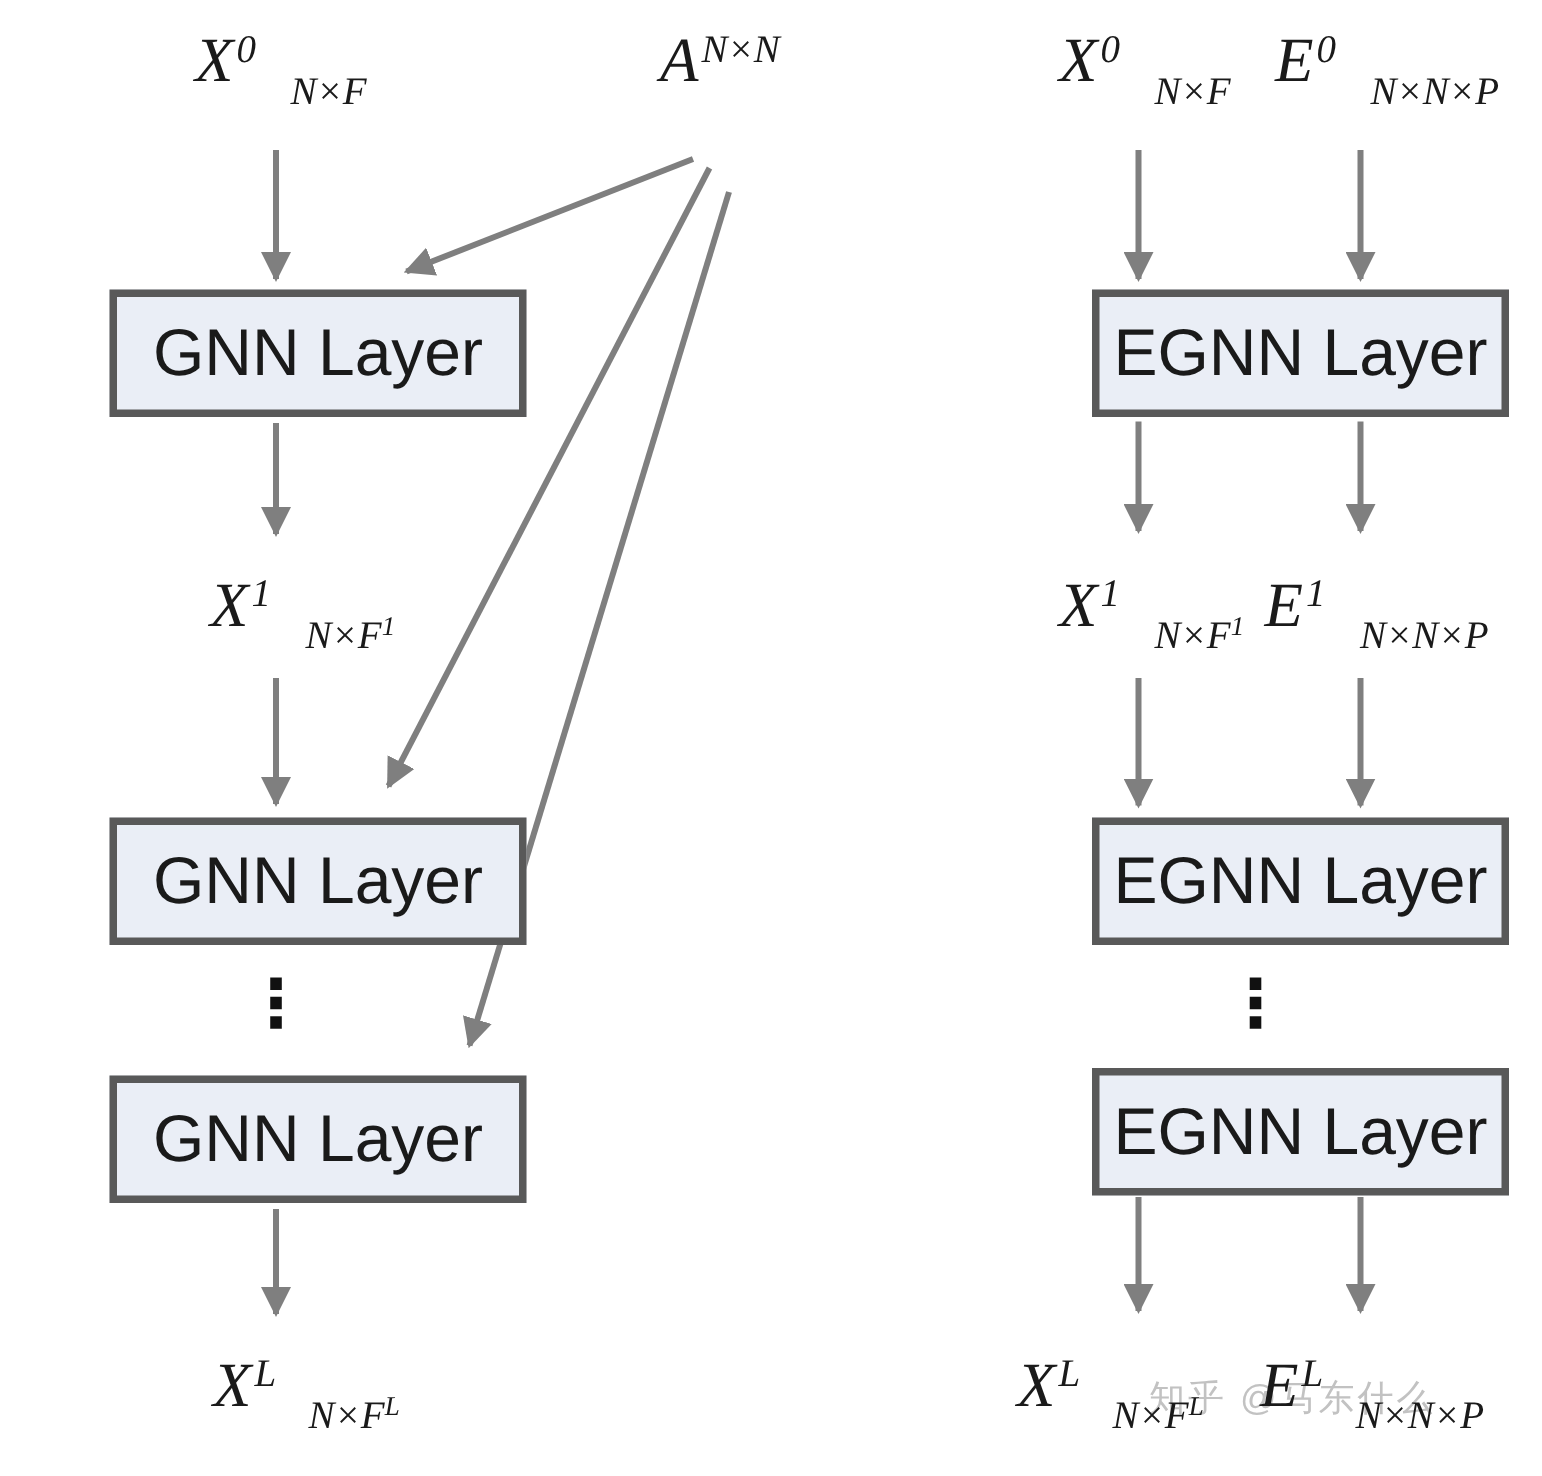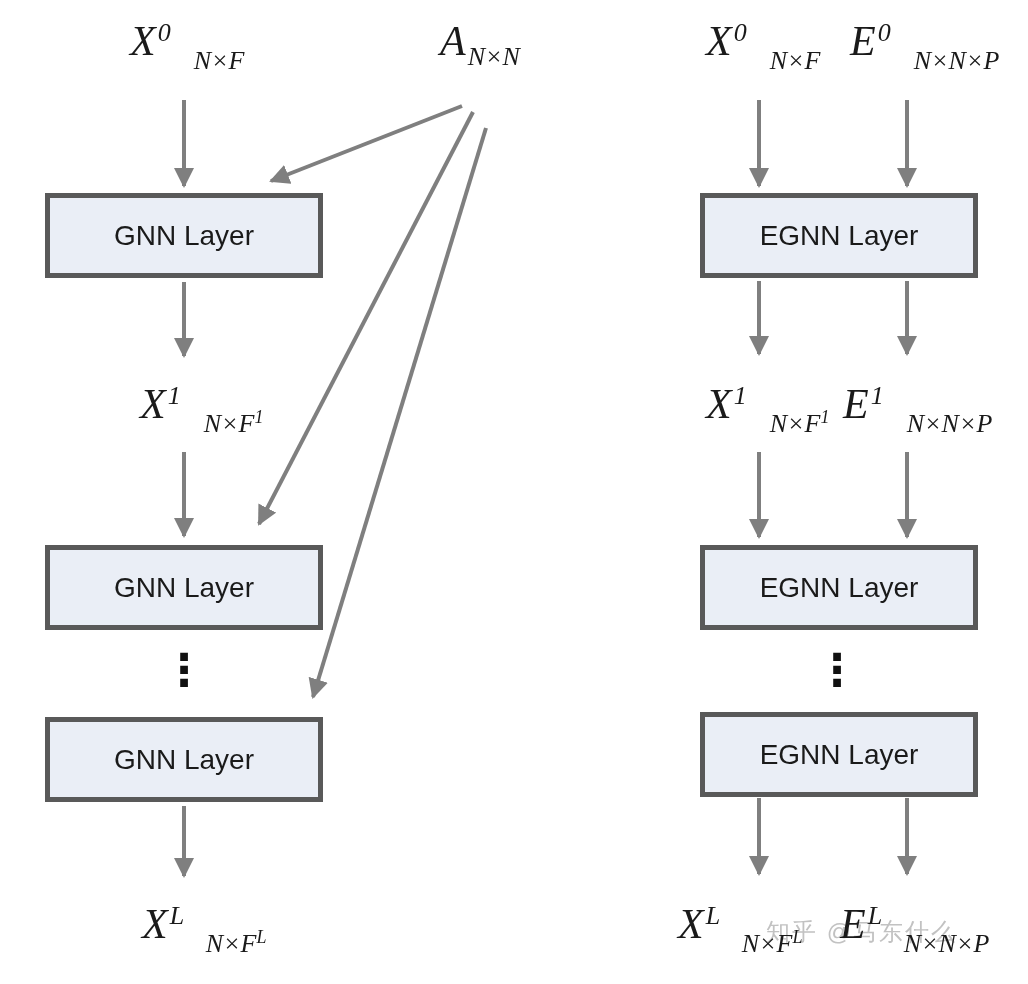--- a/index.html
+++ b/index.html
@@ -15,33 +15,33 @@
     position:relative;width:1028px;height:984px;background:var(--bg);
     overflow:hidden;font-family:"Liberation Sans",sans-serif;
   }
   #arrow-layer{position:absolute;left:0;top:0;width:1028px;height:984px;}
   #arrow-layer line{stroke:var(--arrow);stroke-width:4;}
   #arrow-layer .ah{fill:var(--arrow);}
   .layer-box{
     position:absolute;width:278px;height:85px;box-sizing:border-box;
     background:var(--box-fill);border:5px solid var(--box-border);
     display:flex;align-items:center;justify-content:center;
-    font-size:28px;color:var(--text);letter-spacing:0px;
+    font-size:44px;color:var(--text);letter-spacing:0px;margin-left:28px;
   }
   .mlabel{
     position:absolute;display:inline-flex;align-items:flex-start;
     font-family:"Liberation Serif","DejaVu Serif",serif;font-style:italic;
     color:var(--text);white-space:nowrap;z-index:2;
   }
   .mbase{font-size:42px;line-height:1;}
   .mstack{display:inline-flex;flex-direction:column;margin-left:2px;margin-top:0px;}
   .msup{font-size:26px;line-height:1;height:28px;}
   .msub{font-size:26px;line-height:1;margin-left:36px;}
   .msubsup{font-size:18px;line-height:1;position:relative;top:-9px;}
-  .msubonly{font-size:26px;line-height:1;margin-top:24px;margin-left:2px;}
+  .msubonly{font-size:26px;line-height:1;margin-left:2px;}
   .vdots{
     position:absolute;transform:translateX(-50%);
     font-size:44px;font-weight:bold;color:#111;line-height:1;z-index:2;
     font-family:"DejaVu Sans",sans-serif;
   }
   .watermark{
     position:absolute;left:766px;top:916px;z-index:1;
     font-size:24px;color:var(--watermark);letter-spacing:2px;
     font-family:"Liberation Sans",sans-serif;
   }

